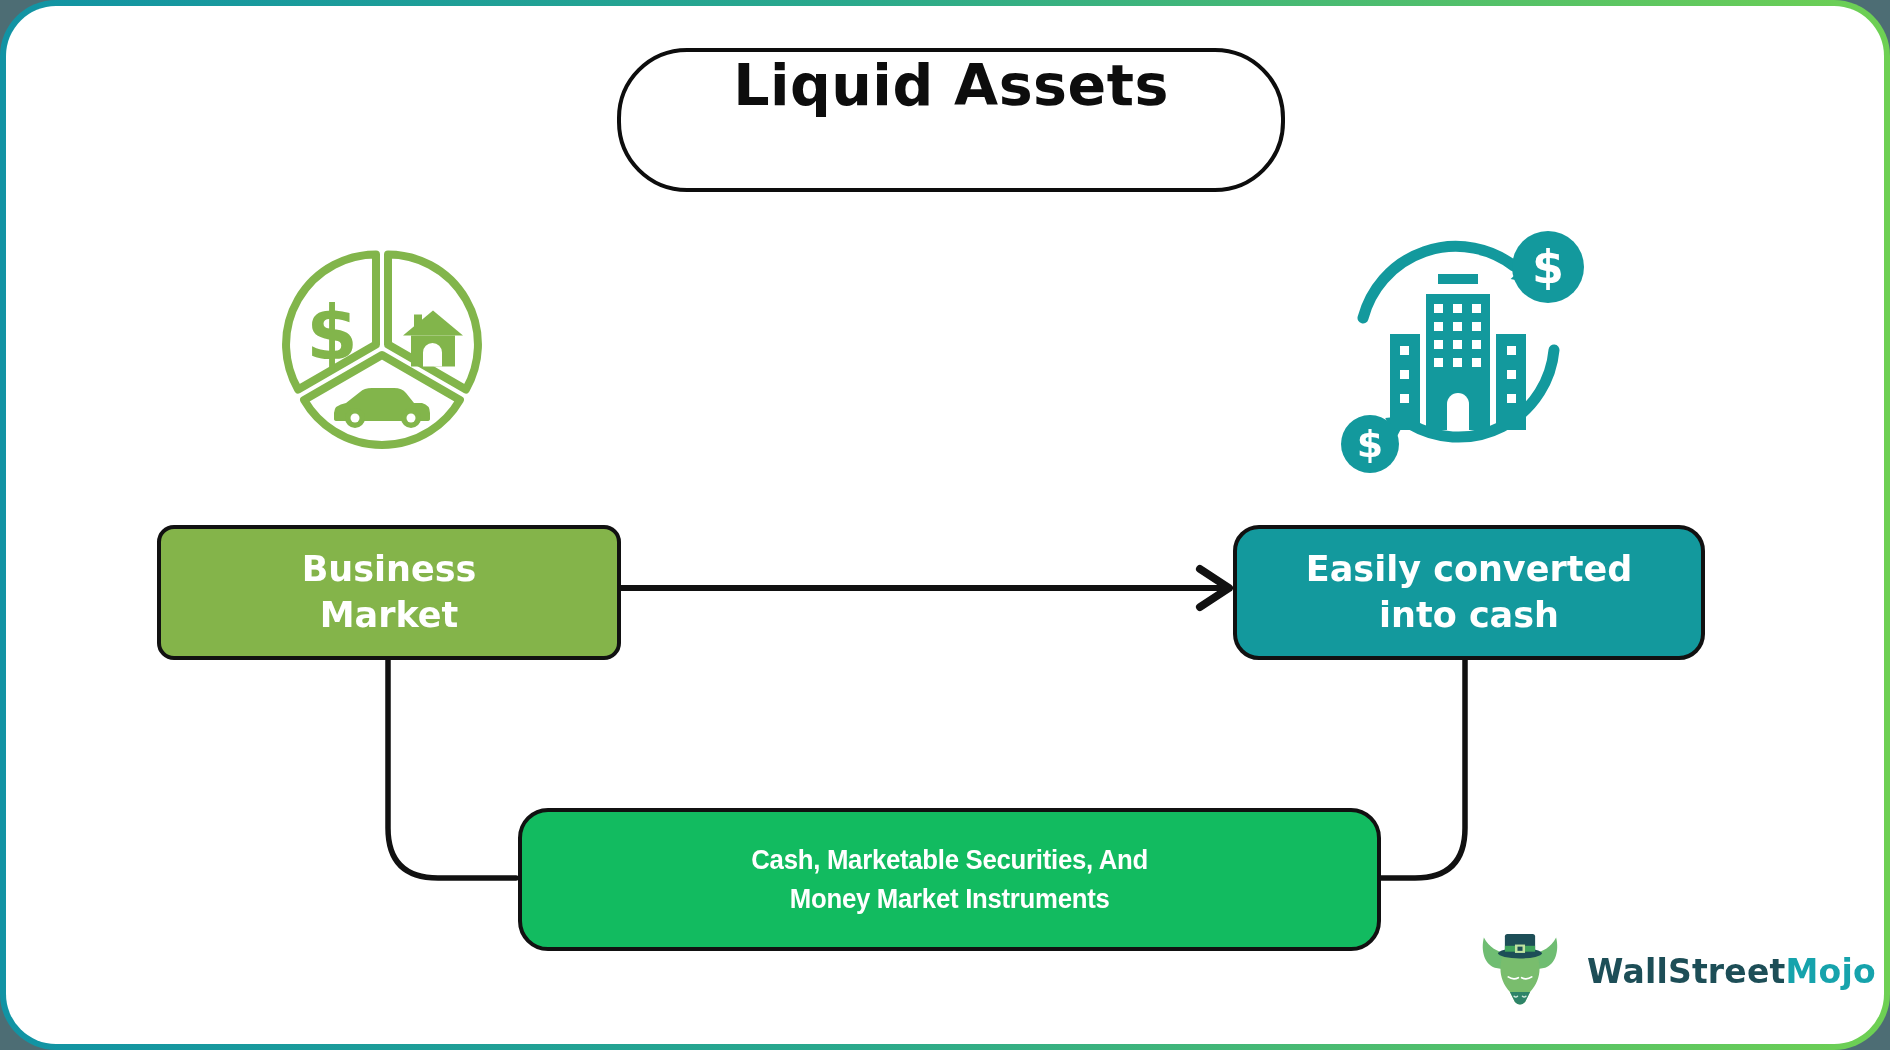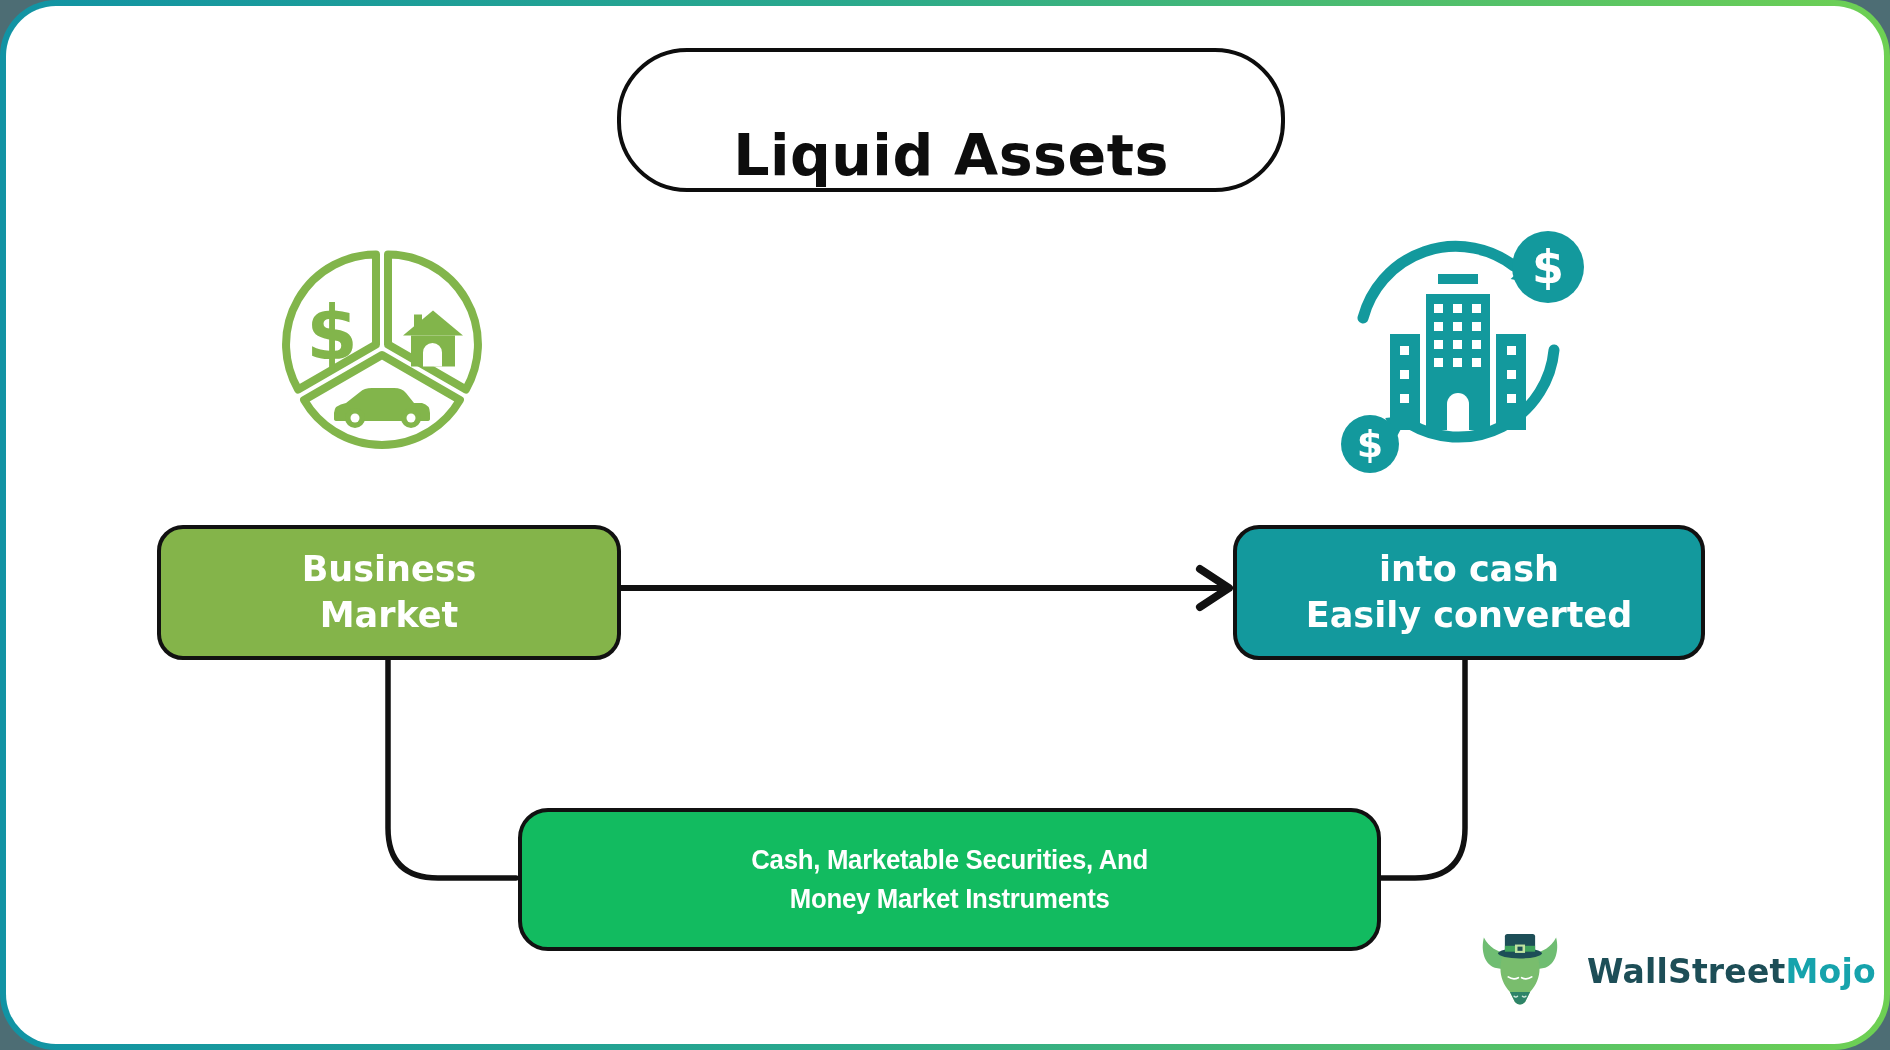--- a/index.html
+++ b/index.html
@@ -5,27 +5,27 @@
   html,body{margin:0;padding:0;background:#4d6d74;}
   .stage{position:relative;width:1890px;height:1050px;overflow:hidden;
          font-family:"DejaVu Sans",sans-serif;}
   .frame{position:absolute;inset:0;border-radius:56px;
          background:linear-gradient(90deg,#1193a4 0%,#2aa98c 45%,#6ed053 100%);}
   .frame-inner{position:absolute;inset:6px;border-radius:50px;background:#ffffff;}
   .connectors{position:absolute;left:0;top:0;width:1890px;height:1050px;}
 
   .title-pill{position:absolute;left:617px;top:48px;width:660px;height:136px;
               border:4px solid #0d0d0d;border-radius:70px;background:#ffffff;
-              display:flex;align-items:flex-end;justify-content:center;}
+              display:flex;align-items:flex-start;justify-content:center;}
   .title-pill span{font-size:57px;font-weight:800;color:#0d0d0d;letter-spacing:.5px;}
 
   .node{position:absolute;display:flex;flex-direction:column;align-items:center;
         justify-content:center;border:4px solid #111111;color:#ffffff;
         font-weight:700;text-align:center;}
-  .box-business{left:157px;top:525px;width:456px;height:127px;border-radius:26px;
+  .box-business{left:157px;top:525px;width:456px;height:127px;border-radius:17px;
                 font-size:35px;line-height:1.3;}
   .box-converted{left:1233px;top:525px;width:464px;height:127px;border-radius:26px;
                  font-size:35px;line-height:1.3;}
   .box-instruments{left:518px;top:808px;width:855px;height:135px;border-radius:30px;
                    font-size:28px;line-height:1.38;font-family:"Liberation Sans",sans-serif;}
   .box-instruments .squeeze{display:flex;flex-direction:column;align-items:center;
                    transform:scaleX(0.92);letter-spacing:-0.3px;}
 
   .icon-business{position:absolute;left:267px;top:233px;width:230px;height:230px;}
   .icon-convert{position:absolute;left:1338px;top:222px;width:252px;height:260px;}
@@ -137,22 +137,22 @@
       <text x="32" y="235" text-anchor="middle" font-size="38" font-weight="bold" fill="#ffffff">$</text>
     </g>
   </svg>
 
   <div class="node box-business" style="background-color: rgb(132, 180, 74);">
     <span>Business</span>
     <span>Market</span>
   </div>
 
   <div class="node box-converted" style="background-color: rgb(19, 153, 157);">
+    <span>Easily converted</span>
     <span>into cash</span>
-    <span>Easily converted</span>
   </div>
 
   <div class="node box-instruments" style="background-color: rgb(18, 187, 96);">
     <div class="squeeze">
       <span>Cash, Marketable Securities, And</span>
       <span>Money Market Instruments</span>
     </div>
   </div>
 
   <div class="logo">

